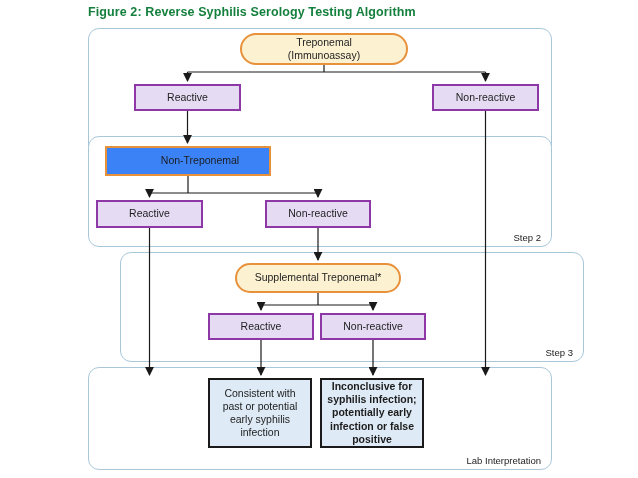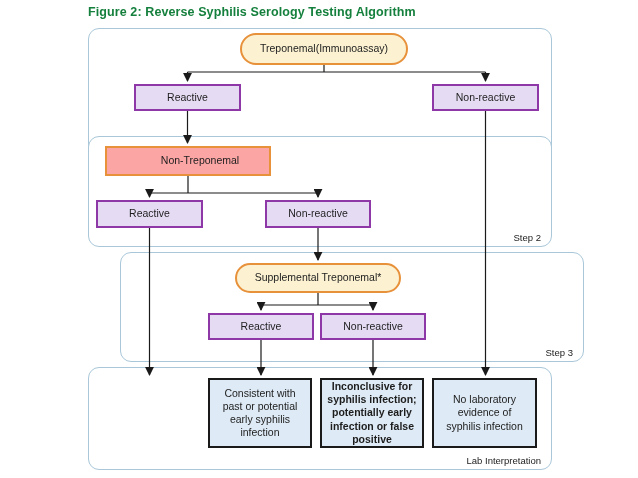--- a/index.html
+++ b/index.html
@@ -42,33 +42,33 @@
   #panel-lab  {left:88px;top:367px;width:464px;height:103px;}
   .panel-label{
     position:absolute;right:10px;bottom:3px;
     font-size:9.5px;color:#222222;
   }
   
   #wires{position:absolute;left:0;top:0;z-index:5;pointer-events:none;}
   
   .node{
     position:absolute;z-index:6;
-    display:flex;flex-direction:row;
+    display:flex;flex-direction:column;
     align-items:center;justify-content:center;
     text-align:center;
     box-sizing:border-box;
     font-size:10.5px;line-height:1.25;color:#1d1d1d;
   }
   .assay-pill{
     background:#fcf2d2;
     border:2px solid #e8913b;
     border-radius:17px;
   }
   .assay-rect{
-    background:#fca5a5;
+    background:#3b82f6;
     border:2px solid #e8913b;
     padding-left:24px;
   }
   .result{
     background:#e5dcf4;
     border:2px solid #8e37a6;
   }
   .interp{
     background:#deeaf5;
     border:2px solid #1a1a1a;
@@ -180,17 +180,14 @@
   <div class="node result" id="n-s3-nr">
     <span>Non-reactive</span>
   </div>
 
   <div class="node interp" id="n-i2">
     <span>Consistent with past or potential early syphilis infection</span>
   </div>
   <div class="node interp" id="n-i3">
     <span>Inconclusive for syphilis infection; potentially early infection or false positive</span>
   </div>
-  <div class="node interp" id="n-i4">
-    <span>No laboratory evidence of syphilis infection</span>
-  </div>
 
 </div>
 
 </body></html>

